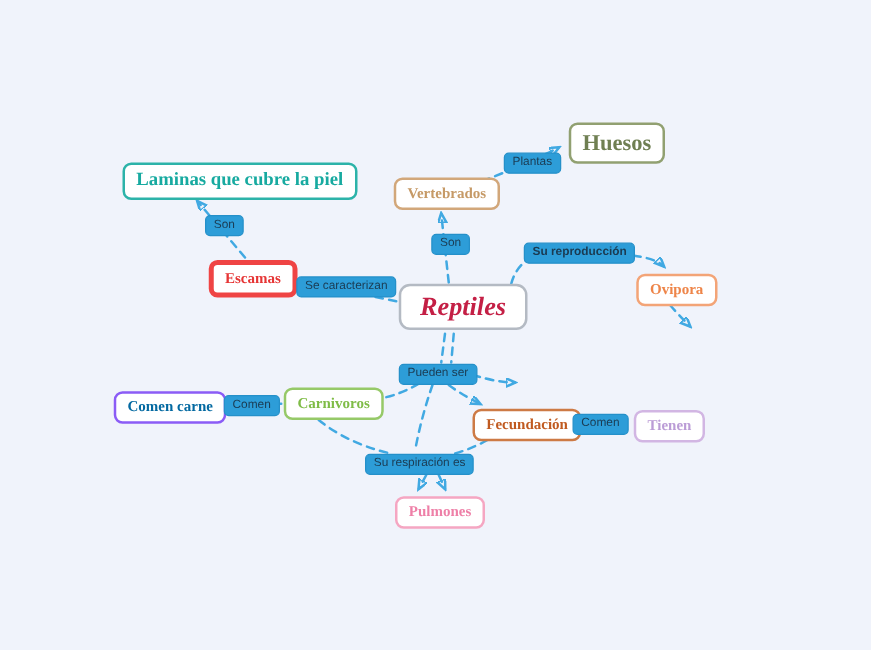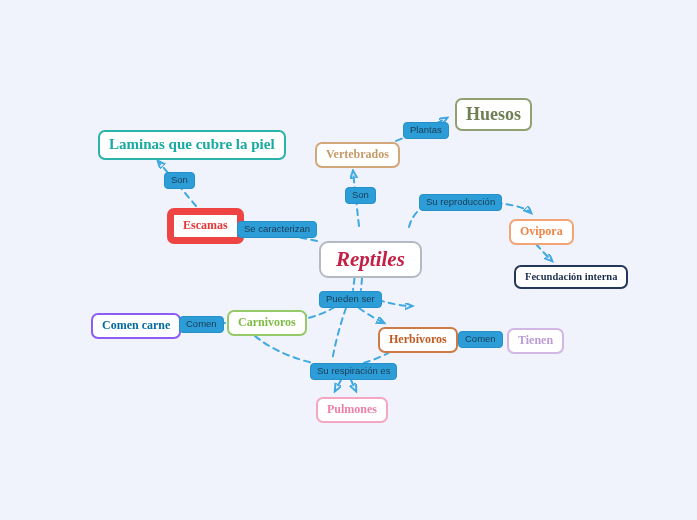--- a/index.html
+++ b/index.html
@@ -35,21 +35,21 @@
     padding:1px 6px;
     font-family:"Liberation Sans", sans-serif;
     font-size:9.5px;
     white-space:nowrap;
     line-height:1.35;
     cursor:pointer;
   }
 
   .n-reptiles   {border:2px solid #b4bac3;color:#c41f45;font-size:21px;font-style:italic;padding:3px 15px;border-radius:9px;}
   .n-laminas    {border:2px solid #2cb3a9;color:#17aaa0;font-size:15px;}
-  .n-escamas    {border:7px solid #ef4444;color:#e63535;}
+  .n-escamas    {border:4px solid #ef4444;color:#e63535;}
   .n-vertebrados{border:2px solid #d2a77a;color:#c69a67;}
   .n-huesos     {border:2px solid #91a071;color:#6f7f52;font-size:18px;}
   .n-ovipora    {border:2px solid #f3a477;color:#ee8549;}
   .n-fecundacion{border:2px solid #24365a;color:#1d2f4e;font-size:10.5px;}
   .n-acuaticos  {border:2px solid #9c332c;color:#8c1d1d;}
   .n-carnivoros {border:2px solid #96c968;color:#7fbc47;}
   .n-comencarne {border:2px solid #8b5cf6;color:#0369a1;}
   .n-herbivoros {border:2px solid #cd7a45;color:#c05a20;}
   .n-plantas    {border:2px solid #d2b6e3;color:#bb9cd6;}
   .n-pulmones   {border:2px solid #f5a6c2;color:#ee7fa7;}
@@ -80,34 +80,33 @@
     <path class="dash" d="M346,308 C340,325 335,344 332,361"></path>
     <path class="dash" d="M390,352 C381,357 371,361 363,363"></path>
     <path class="dash" d="M341,380 L335,391" marker-end="url(#arw)"></path>
     <path class="dash" d="M351,380 L356,391" marker-end="url(#arw)"></path>
     <path class="dash" d="M225,323 L171,324" marker-end="url(#arw)"></path>
     <path class="dash" d="M444,340 L500,340" marker-end="url(#arw)"></path>
   </svg>
 
   <div class="node n-laminas" style="left:98px;top:130px;">Laminas que cubre la piel</div>
   <div class="node n-escamas" style="left:167px;top:208px;">Escamas</div>
-  <div class="node n-reptiles" style="left:319px;top:241px;">Reptiles</div>
+  <div class="node n-reptiles" style="left:319px;top:227px;">Reptiles</div>
   <div class="node n-vertebrados" style="left:315px;top:142px;">Vertebrados</div>
   <div class="node n-huesos" style="left:455px;top:98px;">Huesos</div>
   <div class="node n-ovipora" style="left:509px;top:219px;">Ovipora</div>
-  <div class="node n-fecundacion" style="left:514px;top:265px;">Fecundación interna</div>
   <div class="node n-carnivoros" style="left:227px;top:310px;">Carnivoros</div>
   <div class="node n-comencarne" style="left:91px;top:313px;">Comen carne</div>
-  <div class="node n-herbivoros" style="left:378px;top:327px;">Herbívoros</div>
+  <div class="node n-herbivoros" style="left:378px;top:327px;">Fecundación</div>
   <div class="node n-plantas" style="left:507px;top:328px;">Tienen</div>
   <div class="node n-pulmones" style="left:316px;top:397px;">Pulmones</div>
 
   <div class="label" style="left:164px;top:172px;">Son</div>
   <div class="label" style="left:237px;top:221px;">Se caracterizan</div>
   <div class="label" style="left:345px;top:187px;">Son</div>
   <div class="label" style="left:403px;top:122px;">Plantas</div>
-  <div class="label" style="left:419px;top:194px;">Su reproducción</div>
+  <div class="label" style="left:419px;top:194px;font-weight:bold;">Su reproducción</div>
   <div class="label" style="left:319px;top:291px;">Pueden ser</div>
   <div class="label" style="left:179px;top:316px;">Comen</div>
   <div class="label" style="left:458px;top:331px;">Comen</div>
-  <div class="label" style="left:310px;top:363px;">Su respiración es</div>
+  <div class="label" style="left:292px;top:363px;">Su respiración es</div>
 
 </div>
 
 </body></html>

